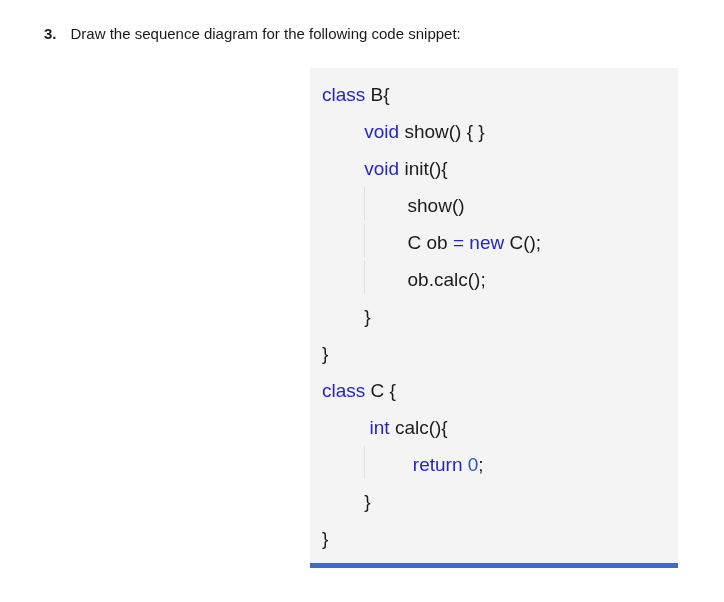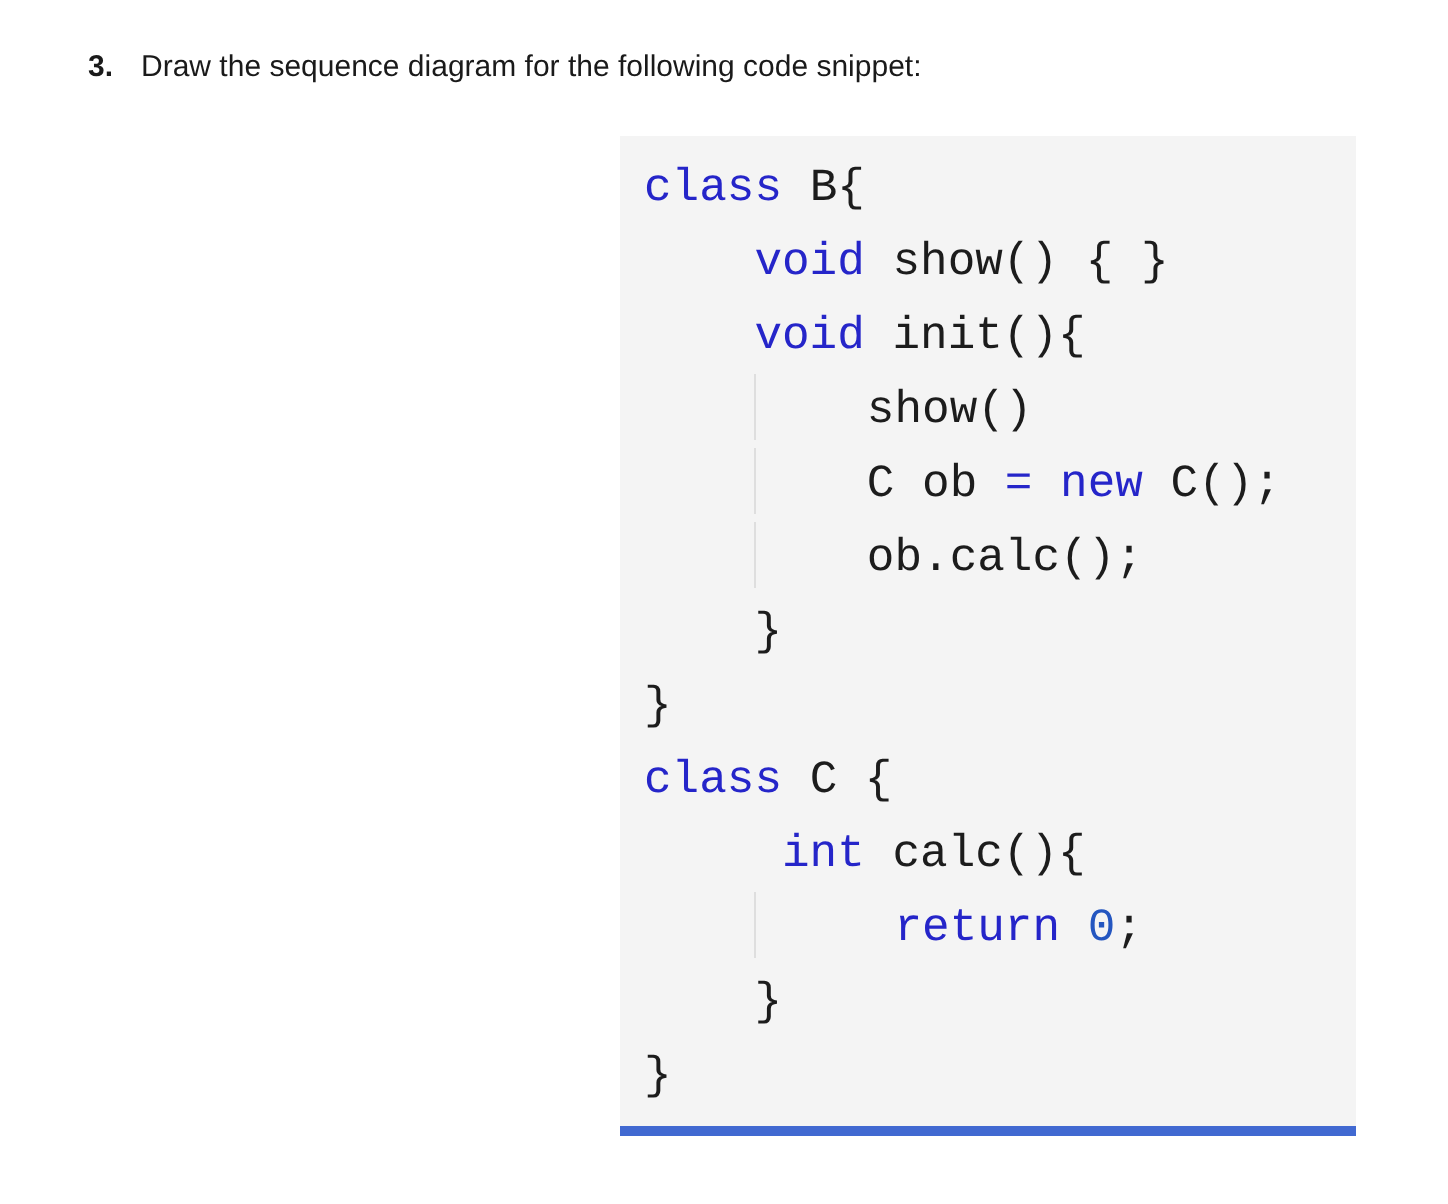--- a/index.html
+++ b/index.html
@@ -32,22 +32,22 @@
   }
   .code-panel {
     position: absolute;
     left: 310px;
     top: 68px;
     width: 368px;
     background: var(--code-bg, #f4f4f4);
   }
   .code-lines {
     padding: 8px 12px 6px 12px;
-    font-family: Liberation Mono, monospace;
-    font-size: 23px;
+    font-family: Liberation Sans, sans-serif;
+    font-size: 19px;
     line-height: 37px;
     white-space: pre;
     color: var(--plain, #1c1c1c);
   }
   .code-line {
     height: 37px;
   }
   .ind {
     display: inline-block;
     width: 4ch;

